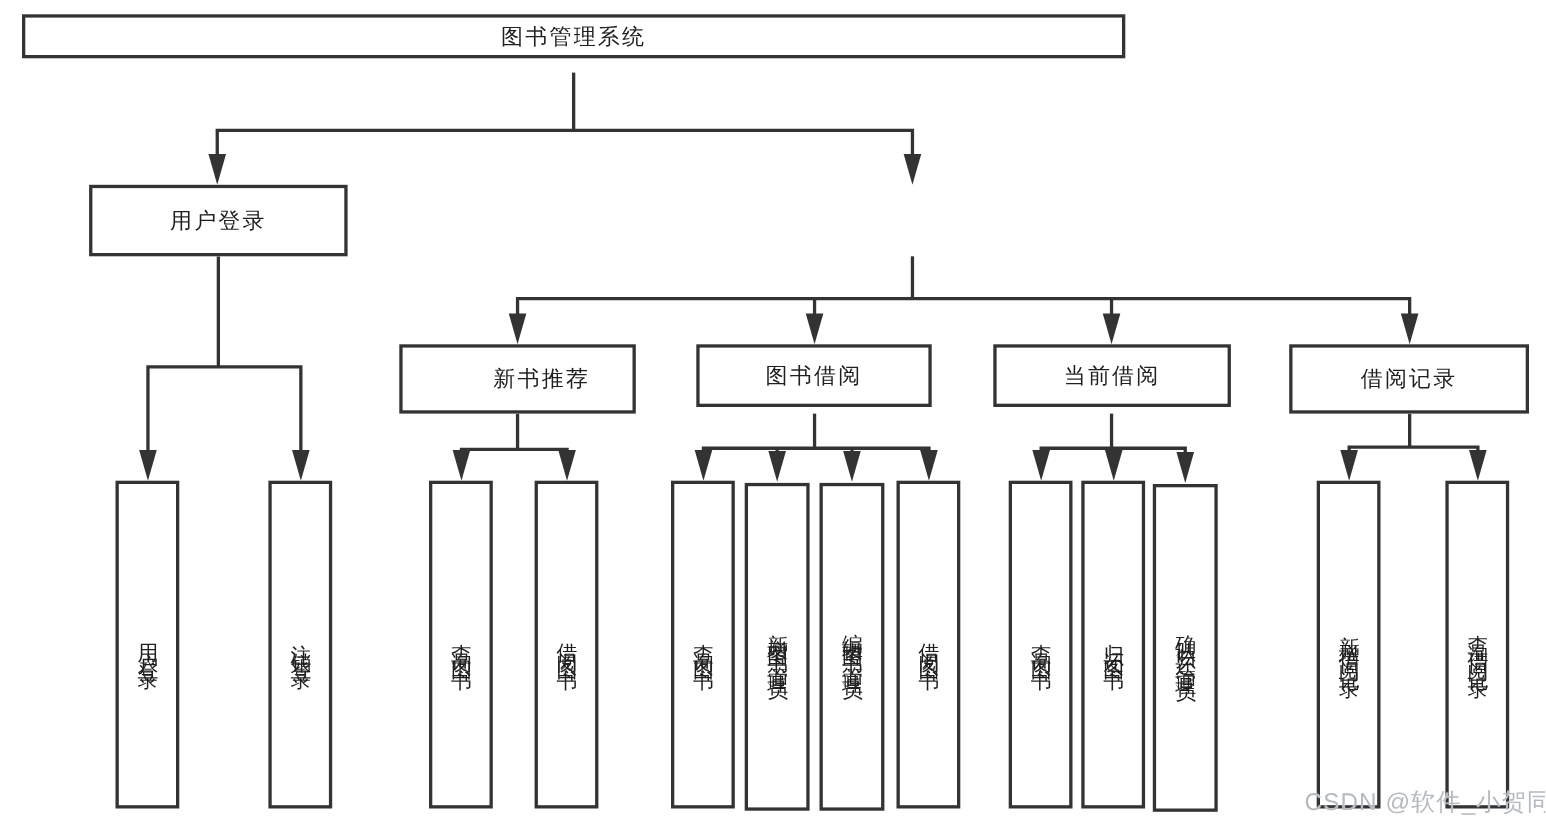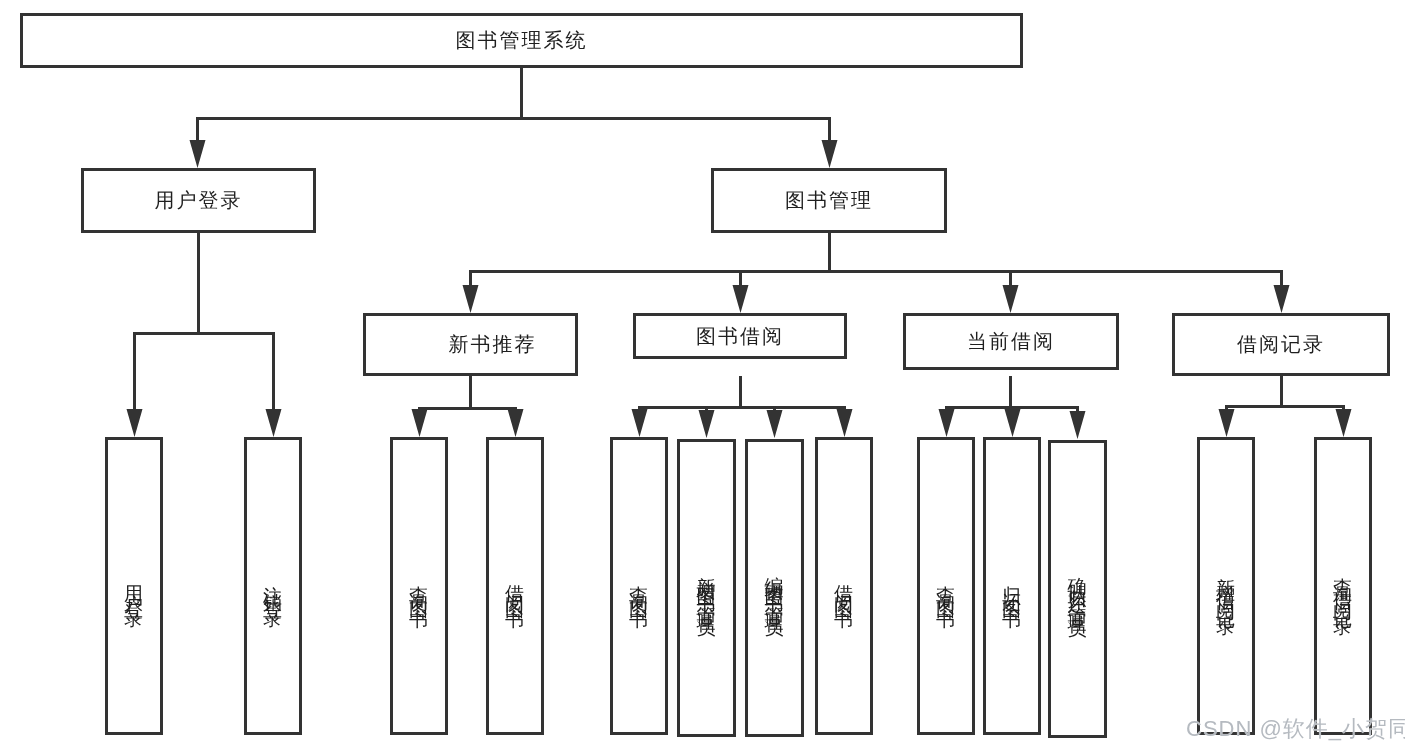--- a/index.html
+++ b/index.html
@@ -117,35 +117,32 @@
 
       <polygon points="938.5,409 954.5,409 946.5,437"></polygon>
       <polygon points="1004.5,409 1020.5,409 1012.5,437"></polygon>
       <polygon points="1069.5,411 1085.5,411 1077.5,439"></polygon>
 
       <polygon points="1218.5,409 1234.5,409 1226.5,437"></polygon>
       <polygon points="1335.5,409 1351.5,409 1343.5,437"></polygon>
     </g>
   </svg>
 
-  <div class="node" style="left:20px; top:13px; width:1003px; height:55px;">
+  <div class="node" style="left:20px; top:13px; width:1003px; height:40px;">
     <span class="hlabel">图书管理系统</span>
   </div>
 
   <div class="node" style="left:81px; top:168px; width:235px; height:65px;">
     <span class="hlabel">用户登录</span>
   </div>
-  <div class="node" style="left:711px; top:168px; width:236px; height:65px;">
-    <span class="hlabel">图书管理</span>
-  </div>
 
   <div class="node" style="left:363px; top:313px; width:215px; height:63px;padding-left:44px;">
     <span class="hlabel">新书推荐</span>
   </div>
-  <div class="node" style="left:633px; top:313px; width:214px; height:46px;">
+  <div class="node" style="left:633px; top:313px; width:214px; height:57px;">
     <span class="hlabel">图书借阅</span>
   </div>
   <div class="node" style="left:903px; top:313px; width:216px; height:57px;">
     <span class="hlabel">当前借阅</span>
   </div>
   <div class="node" style="left:1172px; top:313px; width:218px; height:63px;">
     <span class="hlabel">借阅记录</span>
   </div>
 
   <div class="node leaf" style="left:105px; top:437px; width:58px; height:298px;">

